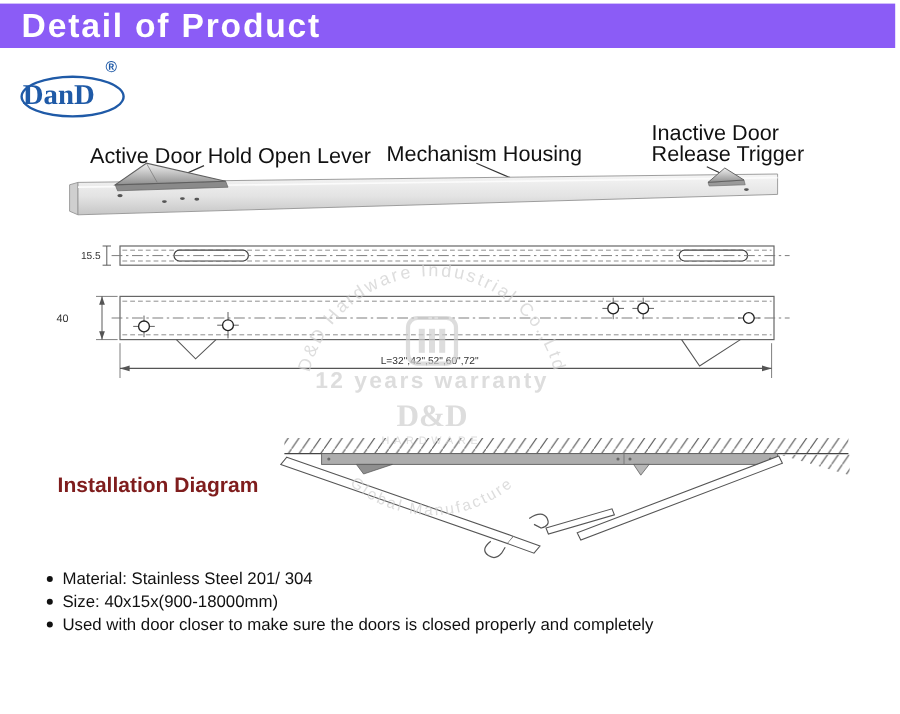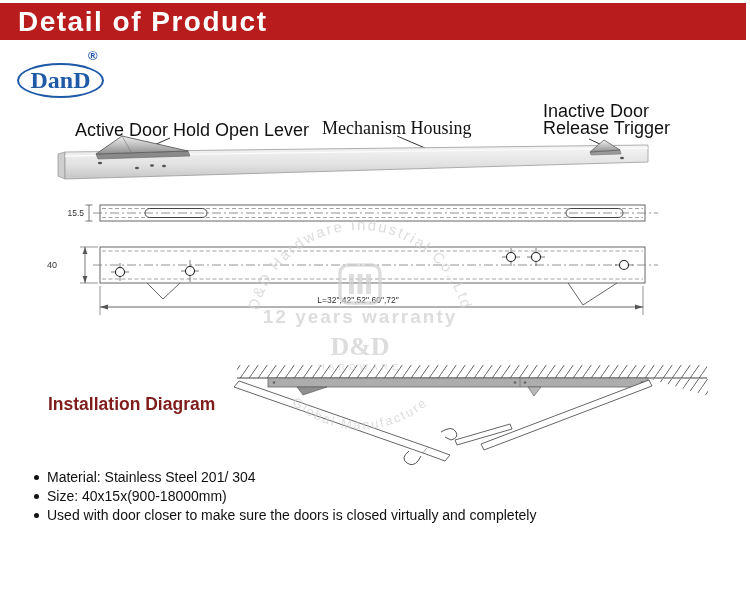--- a/index.html
+++ b/index.html
@@ -1,35 +1,35 @@
 <!DOCTYPE html>
 <html><head>
 <meta charset="utf-8">
 <style>
   html,body{margin:0;padding:0;background:#fff;}
   .page{position:relative;width:750px;height:595px;background:#ffffff;overflow:hidden;
         font-family:"Liberation Sans", sans-serif;color:#1a1a1a;}
   
-  .hdr{position:absolute;top:3px;left:0;width:746px;height:37px;background:#b91c1c;
+  .hdr{position:absolute;top:3px;left:0;width:746px;height:37px;background:#8b5cf6;
        display:flex;align-items:center;}
   .hdr span{color:#fff;font-size:28px;font-weight:bold;letter-spacing:1.5px;padding-left:18px;}
   
   .logo{position:absolute;top:63px;left:17px;width:87px;height:35px;border:2.5px solid #1f5aa7;
-        border-radius:50%;display:flex;align-items:center;justify-content:center;box-sizing:border-box;}
+        border-radius:50%;display:flex;align-items:center;box-sizing:border-box;}
   .logo .txt{color:#1f5aa7;font-family:"Liberation Serif", serif;font-weight:bold;font-size:24px;letter-spacing:0px;}
   .logo-reg{position:absolute;top:48px;left:88px;color:#1f5aa7;font-size:13px;font-weight:bold;}
   
   .plabel{position:absolute;font-size:18px;color:#111;white-space:nowrap;}
   .lab-active{top:120px;left:75px;}
-  .lab-mech{top:118px;left:322px;font-family:Liberation Serif, serif;}
+  .lab-mech{top:118px;left:322px;}
   .lab-inactive{top:103px;left:543px;line-height:17px;}
   
   .inst-h{position:absolute;top:394px;left:48px;font-size:17.5px;font-weight:bold;color:#7f1d1d;}
   
-  .bullets{position:absolute;top:464px;left:28px;width:706px;margin:4px;padding:0;list-style:none;}
+  .bullets{position:absolute;top:464px;left:28px;width:706px;margin:9px;padding:0;list-style:none;}
   .bullets li{position:relative;padding-left:15px;font-size:14px;line-height:19px;color:#111;}
   .bullets .dot{position:absolute;left:2px;top:7px;width:5px;height:5px;border-radius:50%;background:#111;}
   svg{position:absolute;left:0;}
   .svg-photo{top:100px;}
   .svg-draw{top:190px;}
   .svg-inst{top:348px;}
   .svg-wm{top:210px;pointer-events:none;}
 </style>
 </head>
 <body>
@@ -189,16 +189,16 @@
       <rect x="357.5" y="64" width="5" height="20"></rect>
       <rect x="366" y="64" width="5" height="20"></rect>
     </g>
   </svg>
 
   <div class="inst-h">Installation Diagram</div>
 
   <ul class="bullets">
     <li><span class="dot"></span><span>Material: Stainless Steel 201/ 304</span></li>
     <li><span class="dot"></span><span>Size: 40x15x(900-18000mm)</span></li>
-    <li><span class="dot"></span><span>Used with door closer to make sure the doors is closed virtually and completely</span></li>
+    <li><span class="dot"></span><span>Used with door closer to make sure the doors is closed properly and completely</span></li>
   </ul>
 
 </div>
 
 </body></html>

